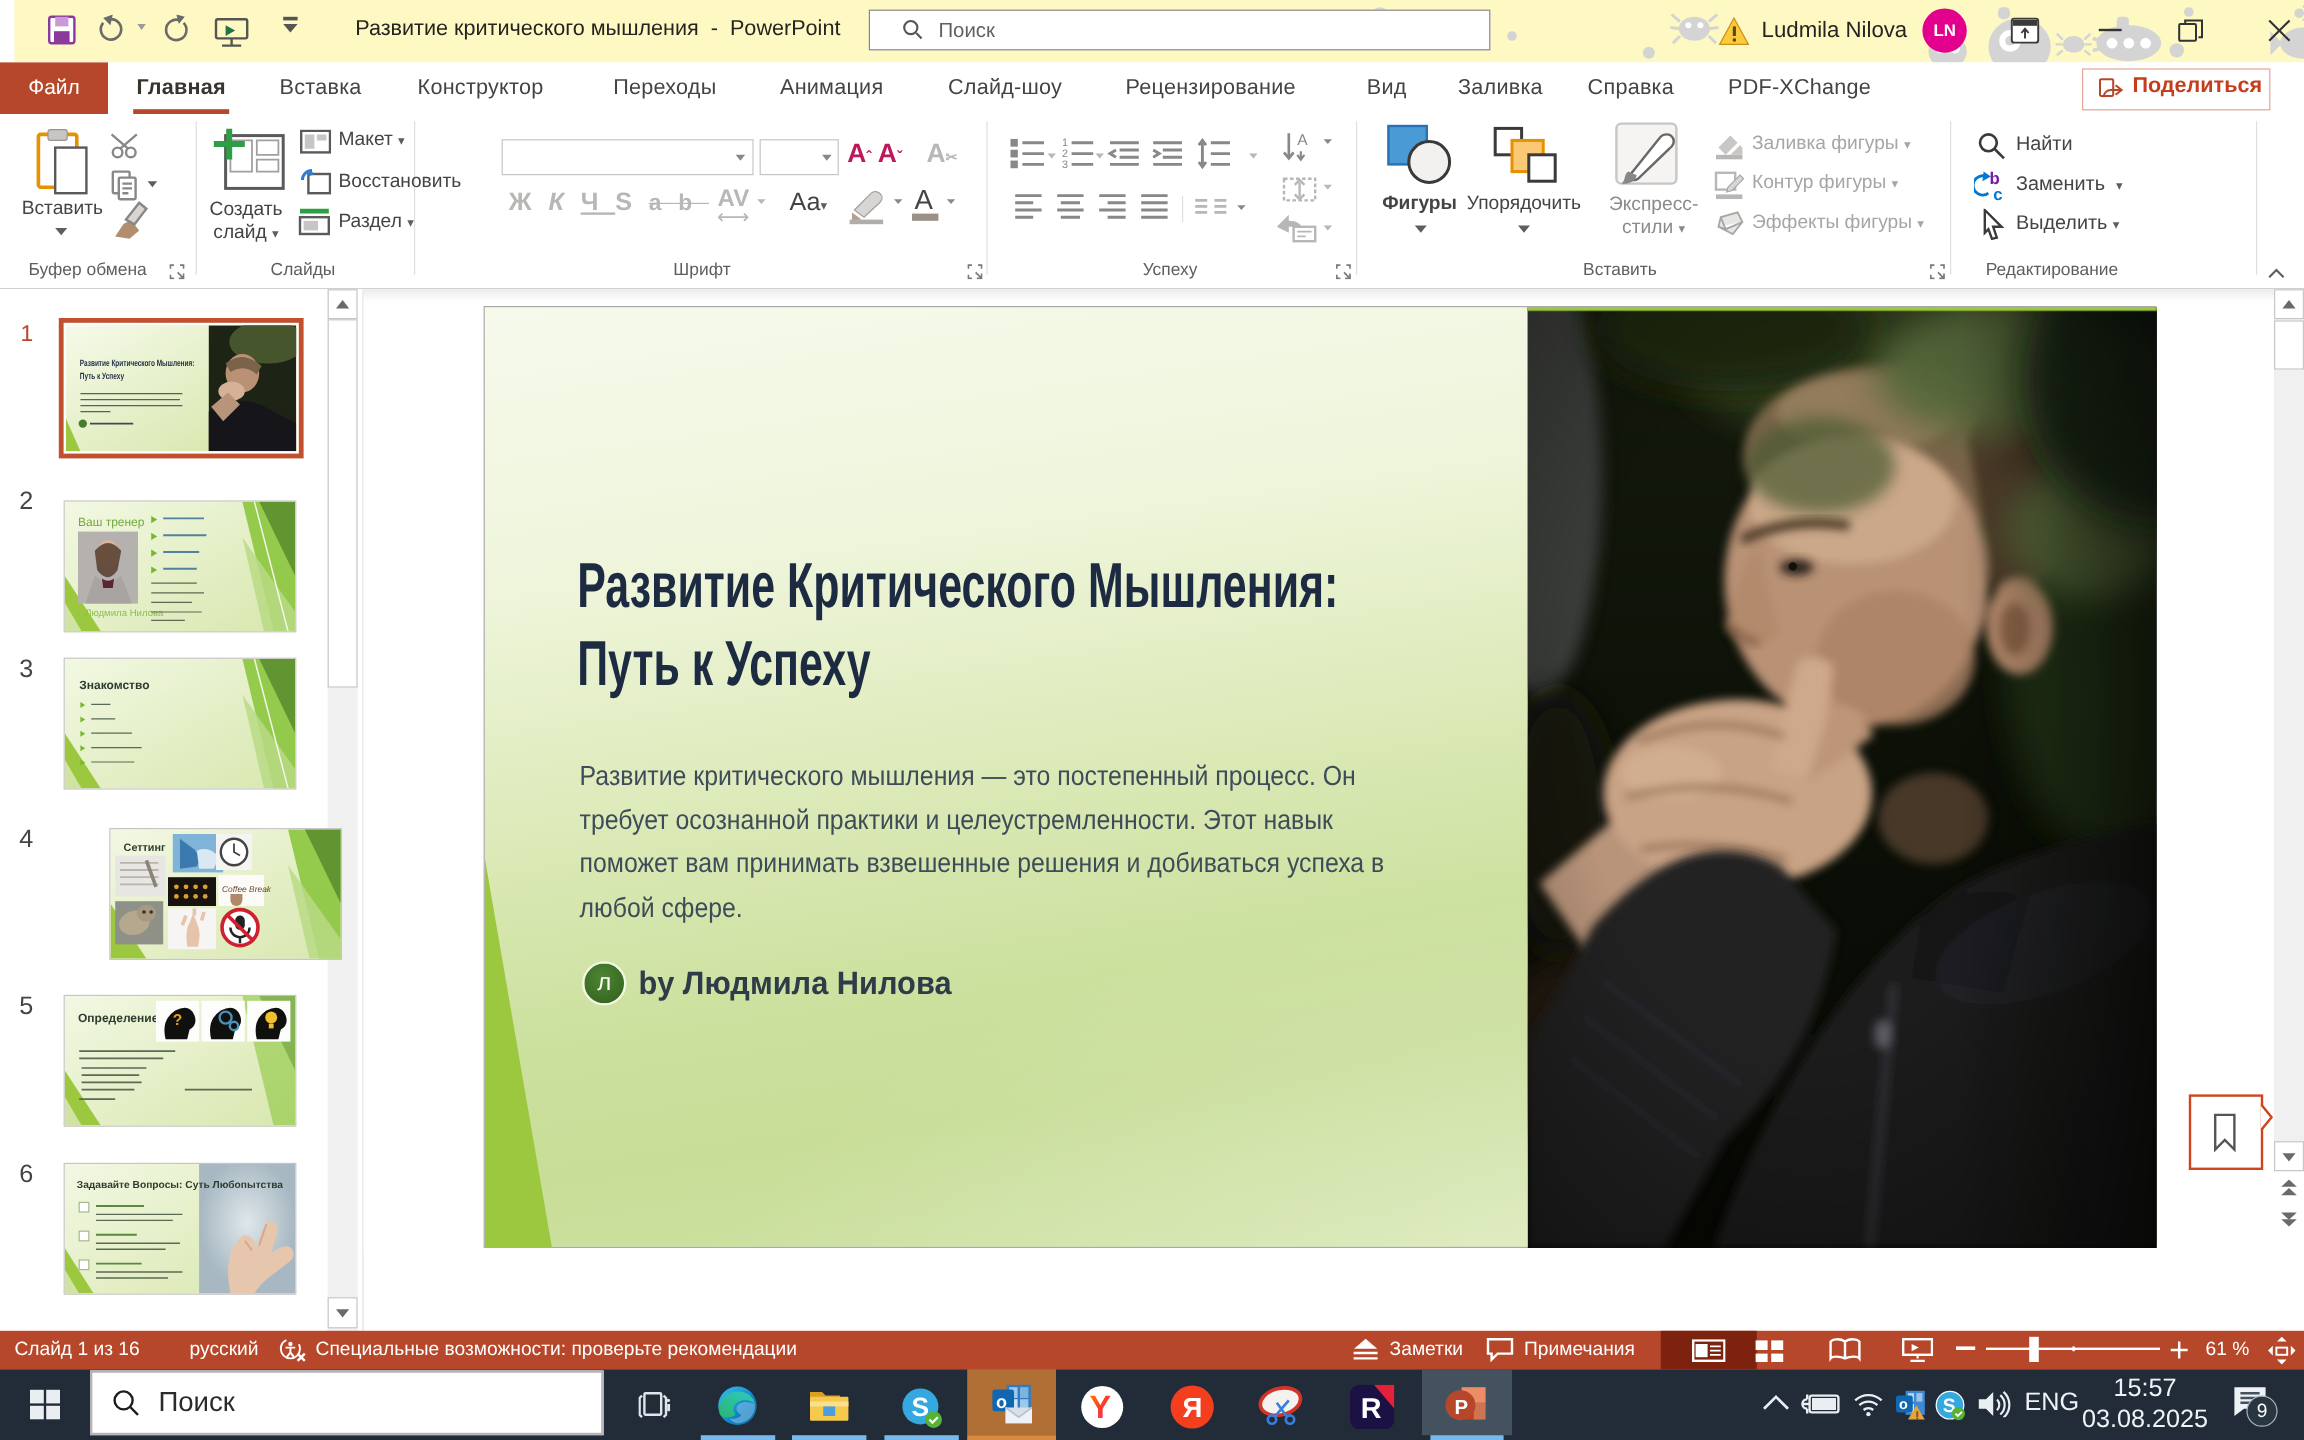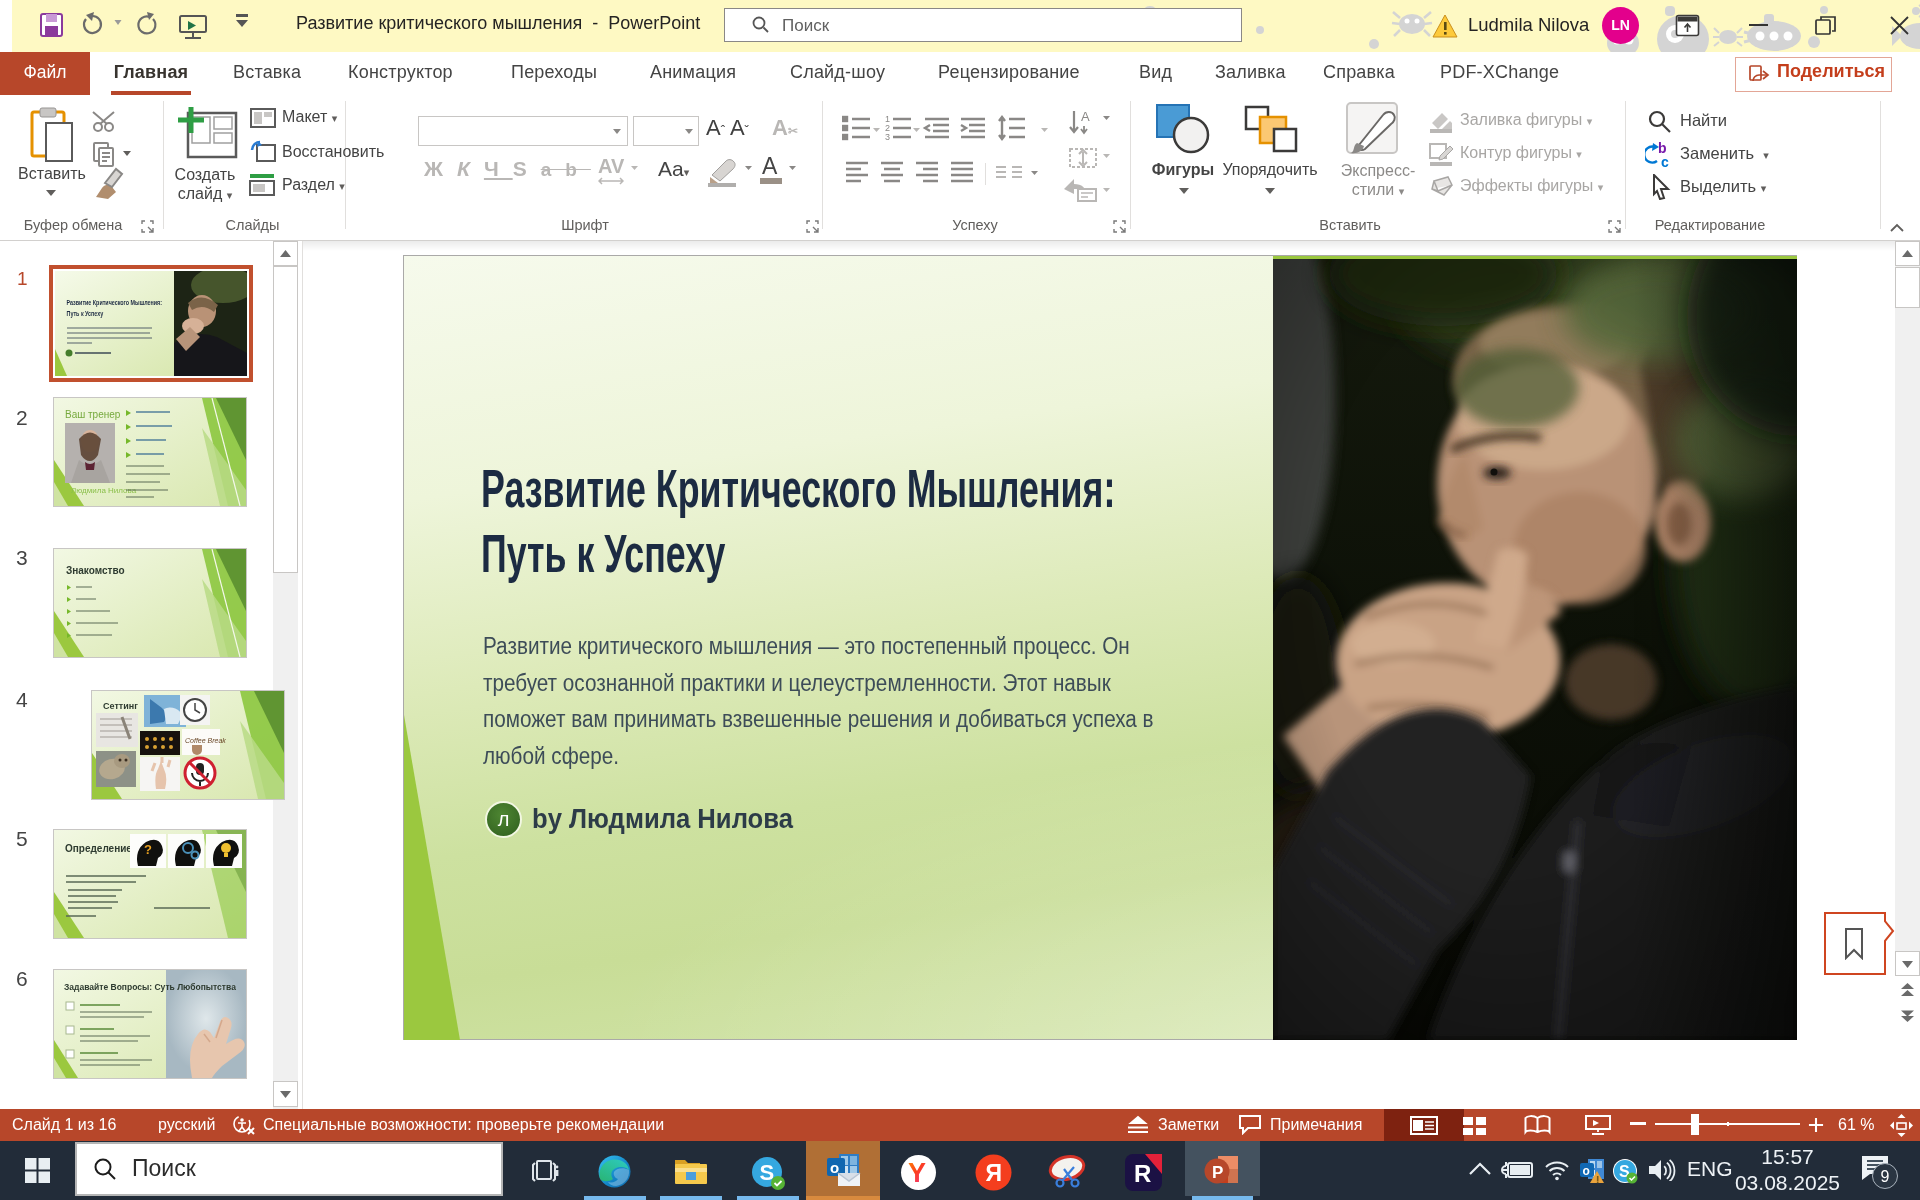--- a/index.html
+++ b/index.html
@@ -236,21 +236,21 @@
     <div class="abs" style="left:282px;top:81px;font-size:16px;color:#444;">Раздел <span style="font-size:11px;color:#605e5c;">▾</span></div>
 
     <div class="abs" style="left:418px;top:21px;width:210px;height:30px;border:1px solid #c8c6c4;background:#fff;"></div>
     <svg class="abs" style="left:612px;top:33px" width="10" height="7" viewBox="0 0 10 7" fill="#8a8886">
         <path d="M1 1 L5 6 L9 1 Z"></path>
       </svg>
     <div class="abs" style="left:633px;top:21px;width:66px;height:30px;border:1px solid #c8c6c4;background:#fff;"></div>
     <svg class="abs" style="left:684px;top:33px" width="10" height="7" viewBox="0 0 10 7" fill="#8a8886">
         <path d="M1 1 L5 6 L9 1 Z"></path>
       </svg>
-    <div class="abs" style="left:706px;top:20px;font-size:22px;color:#404040;font-weight:normal;">A<span style="font-size:13px;">ˆ</span> A<span style="font-size:13px;">ˇ</span></div>
+    <div class="abs" style="left:706px;top:20px;font-size:22px;color:#be185d;font-weight:bold;">A<span style="font-size:13px;">ˆ</span> A<span style="font-size:13px;">ˇ</span></div>
     <div class="abs" style="left:772px;top:20px;font-size:22px;color:#b9b7b5;font-weight:bold;">A<span style="font-size:12px;">✂</span></div>
     <div class="abs" style="left:424px;top:62px;width:380px;font-size:21px;color:#b9b7b5;font-weight:bold;letter-spacing:14px;">Ж<span style="font-style:italic;">К</span><span style="text-decoration:underline;">Ч</span>S<span style="text-decoration:line-through;font-size:19px;">ab</span></div>
     <div class="abs" style="left:598px;top:60px;font-size:20px;color:#b9b7b5;font-weight:bold;">AV</div>
     <svg class="abs" style="left:598px;top:82px" width="26" height="8" viewBox="0 0 26 8" stroke="#b9b7b5" stroke-width="1.5" fill="none">
         <path d="M4 1 L1 4 L4 7 M22 1 L25 4 L22 7 M1 4 h24"></path>
       </svg>
     <svg class="abs" style="left:630px;top:70px" width="9" height="6" viewBox="0 0 9 6" fill="#b9b7b5">
         <path d="M1 1 L4.5 5 L8 1 Z"></path>
       </svg>
     <div class="abs" style="left:658px;top:62px;font-size:21px;color:#444;">Aa<span style="font-size:11px;color:#605e5c;">▾</span></div>
@@ -440,21 +440,21 @@
               <path d="M12 57 h85 M12 62 h83 M12 67 h85 M12 72 h25"></path>
             </g>
           <circle cx="14" cy="82" r="3.5" fill="#447d2b"></circle>
           <g stroke="#3c4a55" stroke-width="1.6">
               <path d="M20 82 h36"></path>
             </g>
         </svg>
       </div>
     </div>
 
-    <div class="abs" style="left:53px;top:156px;width:194px;height:110px;border:1px solid #c8c6c4;background:linear-gradient(150deg,#f2f8e3,#d8e7ae);overflow:hidden;">
+    <div class="abs" style="left:53px;top:176px;width:194px;height:110px;border:1px solid #c8c6c4;background:linear-gradient(150deg,#f2f8e3,#d8e7ae);overflow:hidden;">
       <svg class="abs" style="left:0;top:0" width="192" height="108" viewBox="0 0 192 108">
         <polygon points="148,0 192,0 192,108 174,108" fill="#8cc63f" opacity="0.9"></polygon>
         <polygon points="162,0 192,0 192,62" fill="#5d9130" opacity="0.95"></polygon>
         <polygon points="148,30 192,92 192,108 166,108" fill="#b9da85" opacity="0.85"></polygon>
         <path d="M158 0 L186 108" stroke="#f4f8ea" stroke-width="1.2" fill="none"></path>
         <polygon points="0,62 30,108 0,108" fill="#9bc83f"></polygon>
         <polygon points="0,84 14,108 0,108" fill="#cfe3a2"></polygon>
         <text x="11" y="20" font-size="10" fill="#76a93d">Ваш тренер</text>
         <rect x="11" y="25" width="50" height="60" fill="#b5b1ae"></rect>
         <ellipse cx="36" cy="43" rx="9" ry="11" fill="#d8b49c"></ellipse>

